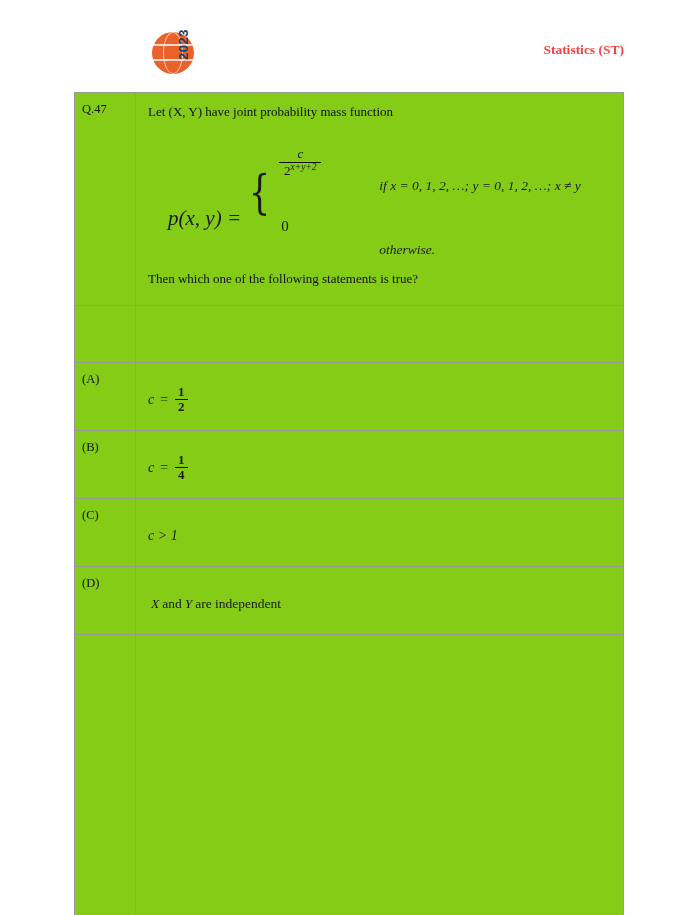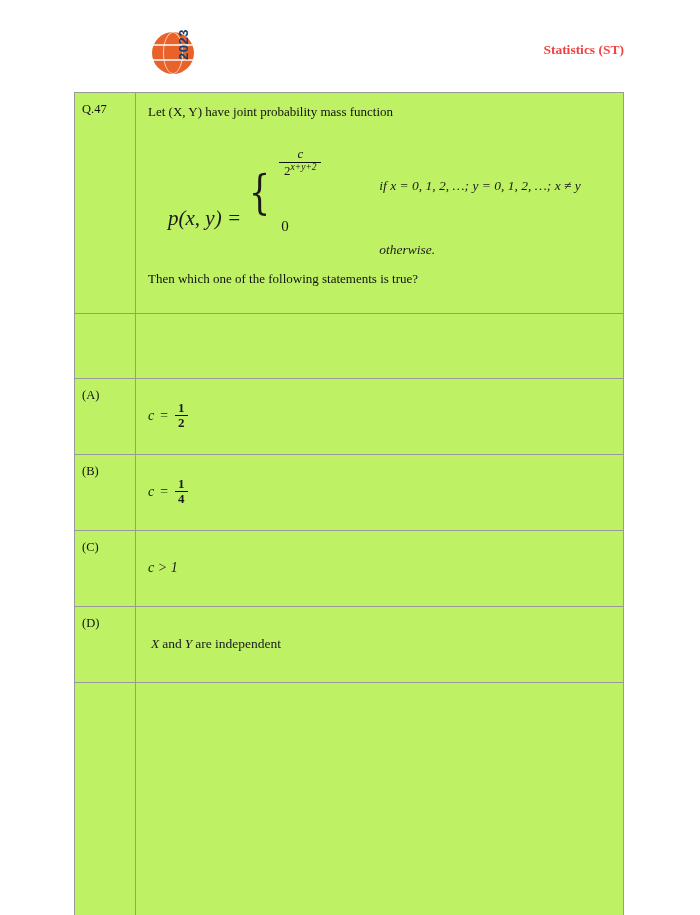--- a/index.html
+++ b/index.html
@@ -113,31 +113,31 @@
     left: 74px;
     top: 92px;
     width: 550px;
     border-collapse: collapse;
     table-layout: fixed;
   }
   .q-table td {
     border: 1px solid #999;
     vertical-align: top;
     padding: 0;
-    background: #bef264;
+    background: #84cc16;
   }
   td.col-label {
     width: 53px;
     font-size: 12.5px;
     padding: 9px 0 0 7px;
     white-space: nowrap;
     color: #111;
   }
   td.col-body {
-    padding: 8px 10px 10px 10px;
+    padding: 8px 10px 2px 10px;
   }
 
   .row-question td { height: 130px; }
   .row-spacer  td { height: 46px; }
   .row-option  td { height: 57px; }
   .row-tail    td { height: 380px; }
 
   .q-line {
     font-size: 13px;
     line-height: 17px;

